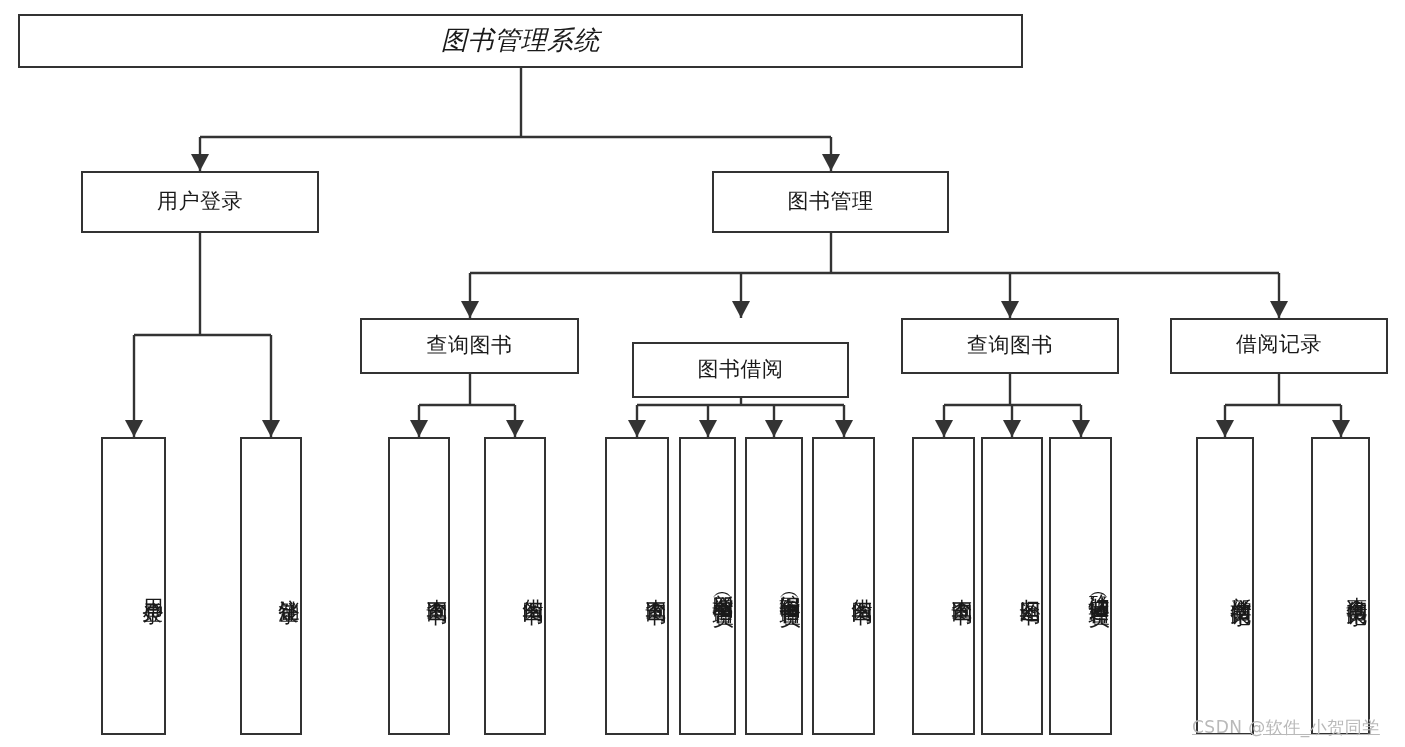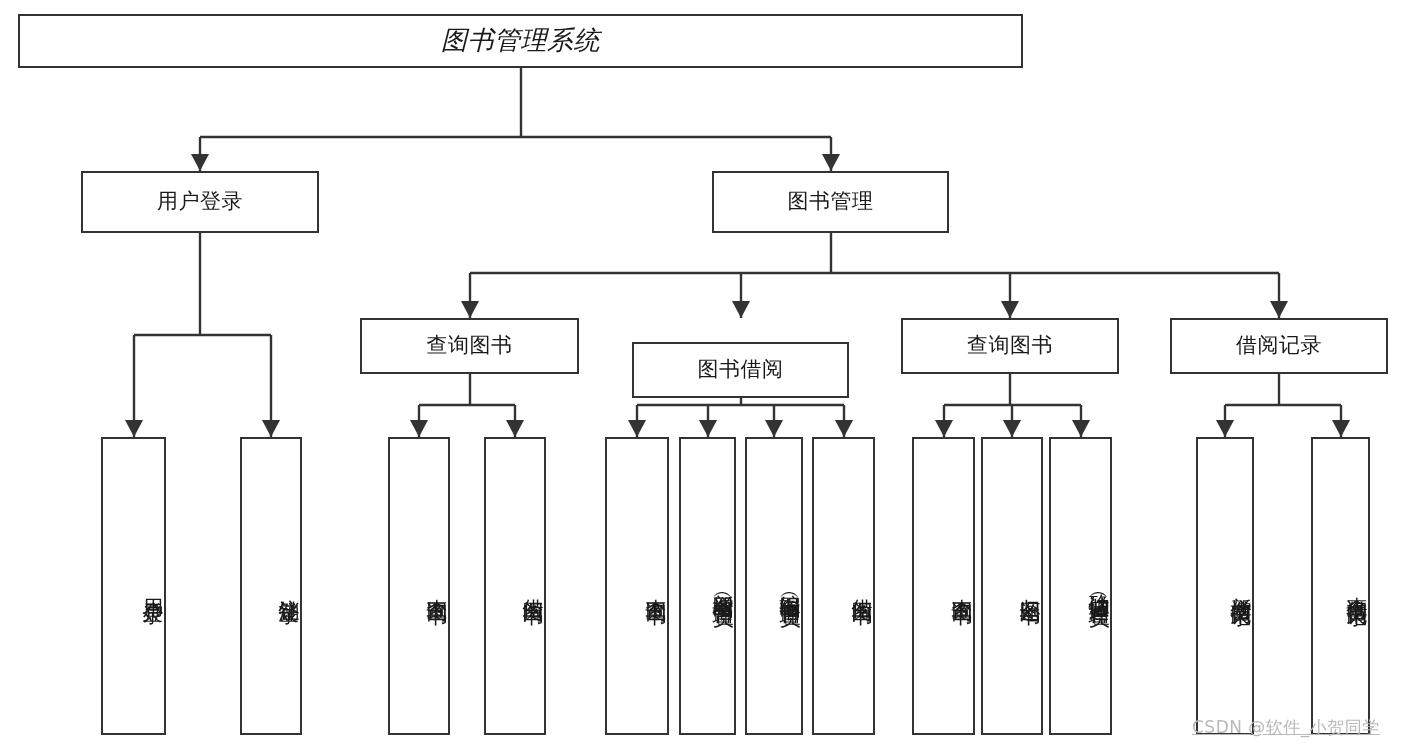--- a/index.html
+++ b/index.html
@@ -143,21 +143,21 @@
     </div>
     <div class="node horiz lvl3" style="left: 360px; top: 318px; width: 219px; height: 56px;">
       <span class="lbl">查询图书</span>
     </div>
     <div class="node horiz lvl3" style="left: 632px; top: 318px; width: 217px; height: 56px; margin-top: 24px;">
       <span class="lbl">图书借阅</span>
     </div>
     <div class="node horiz lvl3" style="left: 901px; top: 318px; width: 218px; height: 56px;">
       <span class="lbl">查询图书</span>
     </div>
-    <div class="node horiz lvl3" style="left: 1170px; top: 318px; width: 218px; height: 56px;">
+    <div class="node horiz lvl3" style="left: 1170px; top: 318px; width: 218px; height: 56px; font-family: Liberation Mono, monospace;">
       <span class="lbl">借阅记录</span>
     </div>
     <div class="node vert leaf" style="left: 101px; top: 437px; width: 65px; height: 298px;">
       <span class="lbl">用户登录</span>
     </div>
     <div class="node vert leaf" style="left: 240px; top: 437px; width: 62px; height: 298px;">
       <span class="lbl">注销登录</span>
     </div>
     <div class="node vert leaf" style="left: 388px; top: 437px; width: 62px; height: 298px;">
       <span class="lbl">查询图书</span>

